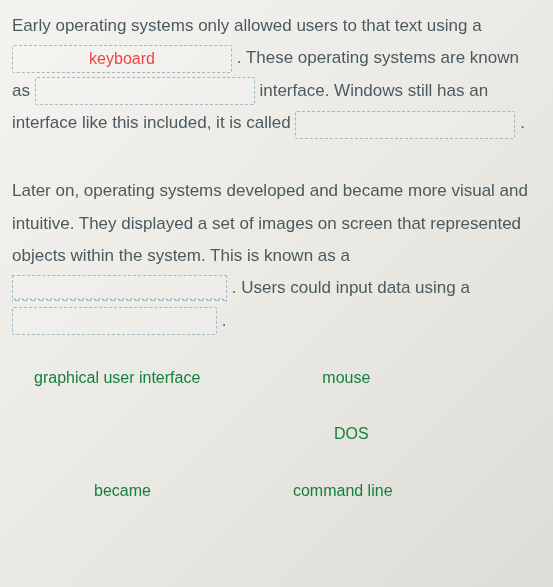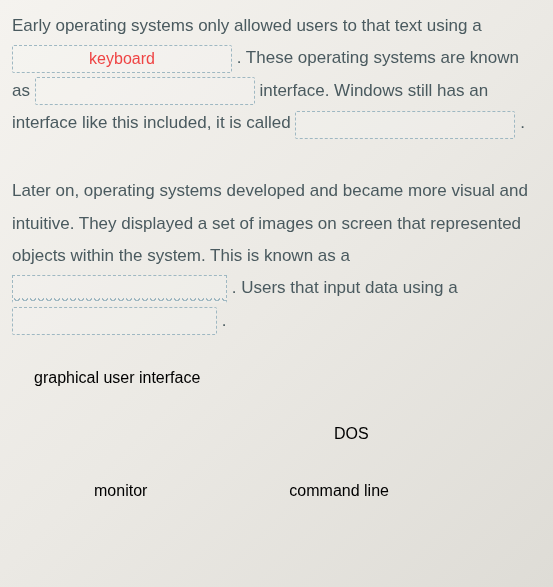--- a/index.html
+++ b/index.html
@@ -44,21 +44,21 @@
     left: 0; right: 0; bottom: -1px;
     height: 4px;
     background:
       radial-gradient(circle at 4px 0, transparent 2px, #9fb8c2 2px, #9fb8c2 3px, transparent 3px) 0 0 / 8px 4px repeat-x;
   }
   .para { margin-bottom: 6px; }
   .gap { height: 30px; }
   .word-bank {
     margin-top: 18px;
     padding: 4px 16px 0 16px;
-    color: #000000;
+    color: #15803d;
     font-size: 16px;
   }
   .bank-row {
     display: flex;
     align-items: center;
     margin-bottom: 18px;
   }
   .bank-item {
     display: inline-block;
     padding: 4px 6px;
@@ -76,29 +76,30 @@
   <span class="text-run"> interface. Windows still has an interface like this included, it is called</span>
   <span class="blank" style="width:220px; margin-top:4px"></span>
   <span class="text-run">.</span>
 </div>
 
 <div class="gap"></div>
 
 <div class="para">
   <span class="text-run">Later on, operating systems developed and became more visual and intuitive. They displayed a set of images on screen that represented objects within the system. This is known as a</span>
   <span class="blank-wavy" style="width:215px"></span>
-  <span class="text-run">. Users that input data using a</span>
+  <span class="text-run">. Users could input data using a</span>
   <span class="blank" style="width:205px"></span>
   <span class="text-run">.</span>
 </div>
 
 <div class="word-bank">
   <div class="bank-row">
     <span class="bank-item" style="margin-left:0">graphical user interface</span>
+    <span class="bank-item" style="margin-left:110px">mouse</span>
   </div>
   <div class="bank-row">
     <span class="bank-item" style="margin-left:300px">DOS</span>
   </div>
   <div class="bank-row">
-    <span class="bank-item" style="margin-left:60px">monitor</span>
+    <span class="bank-item" style="margin-left:60px">became</span>
     <span class="bank-item" style="margin-left:130px">command line</span>
   </div>
 </div>
 
 </body></html>

